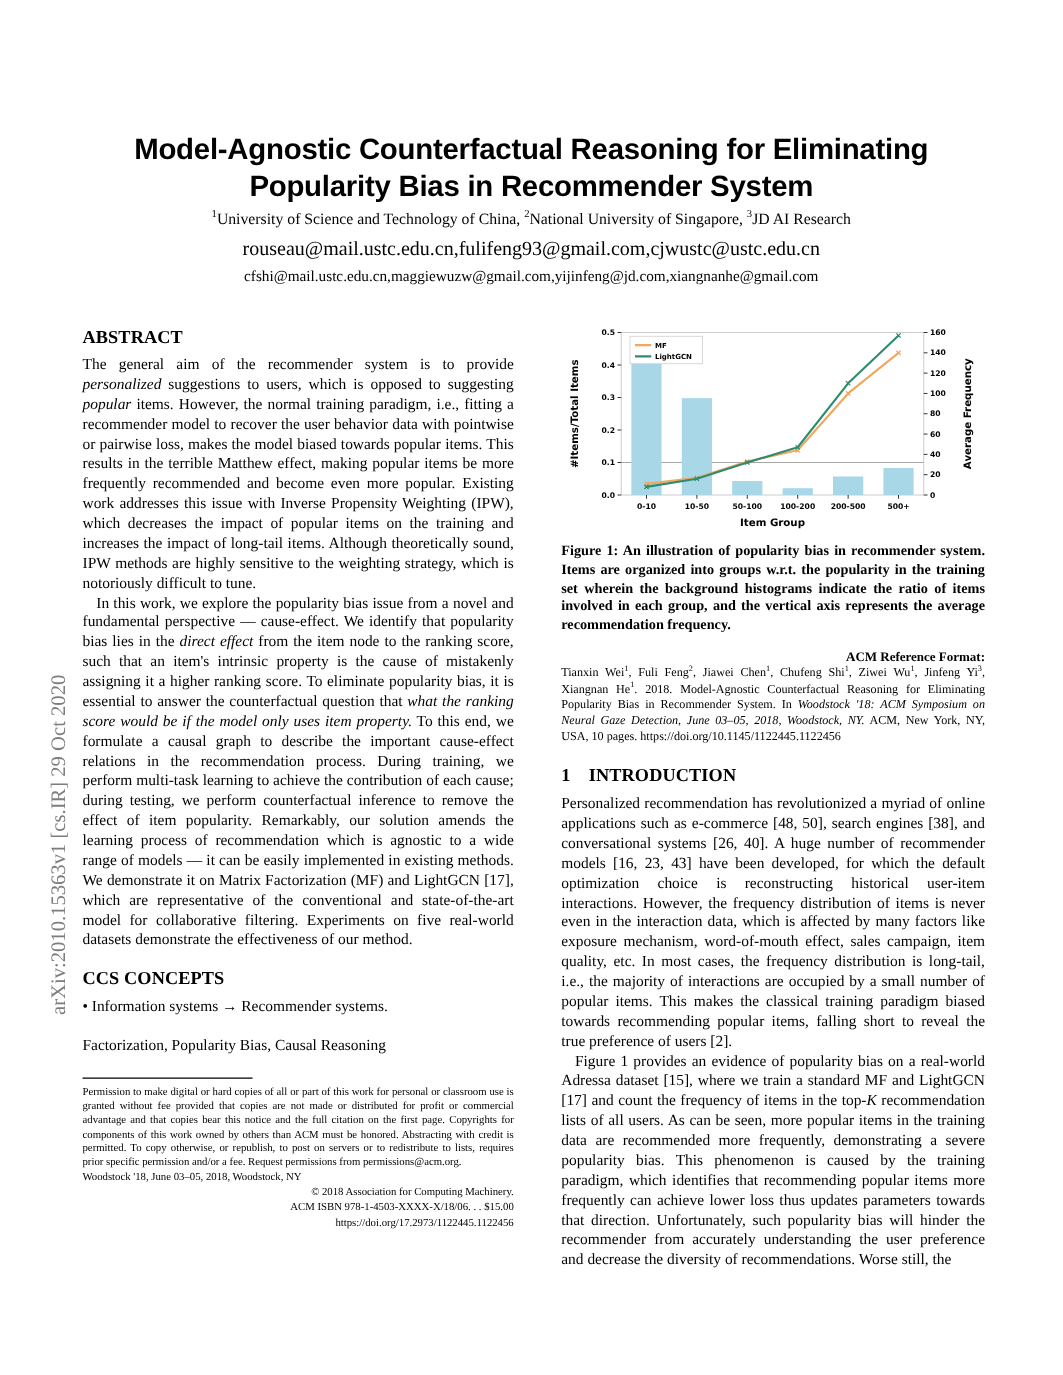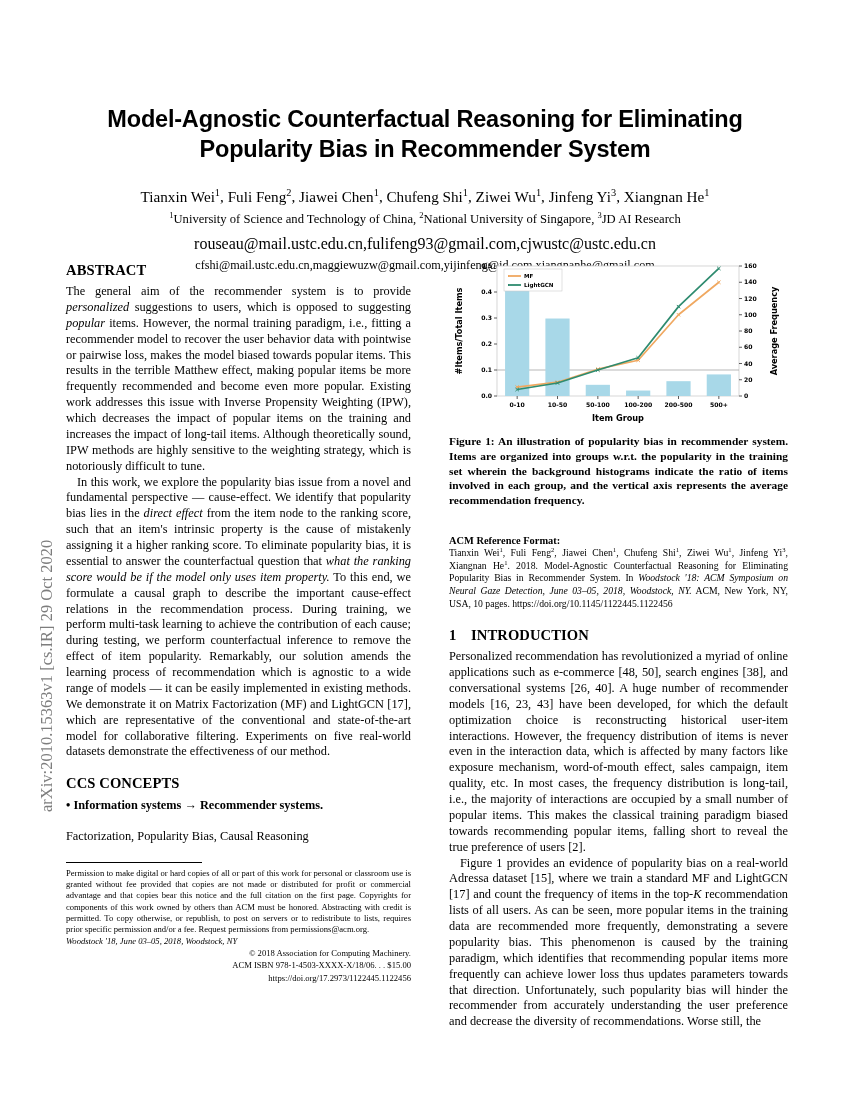--- a/index.html
+++ b/index.html
@@ -110,21 +110,21 @@
     text-align: justify;
     margin: 0;
     hyphens: auto;
     -webkit-hyphens: auto;
   }
   p.body + p.body { text-indent: 11px; }
   .gap-md { height: 15px; }
   .gap-lg { height: 17px; }
 
   .kw-line { font-size: 12.35px; line-height: 1.3; }
-  .ccs-line { font-size: 12.35px; font-weight: bold; line-height: 1.3; }
+  .ccs-line { font-size: 12.35px; font-weight: normal; line-height: 1.3; }
 
   
   #copyright {
     position: absolute;
     left: 66px;
     top: 862px;
     width: 345px;
   }
   #copyright hr {
     border: none;
@@ -133,21 +133,20 @@
     width: 136px;
   }
   #copyright .cp {
     font-size: 8.6px;
     line-height: 1.30;
     text-align: justify;
     margin: 0;
   }
   #copyright .cp-it {
     font-size: 8.6px;
-    font-style: italic;
     line-height: 1.42;
     margin: 0;
   }
   #copyright .cp-ln {
     font-size: 8.6px;
     line-height: 1.42;
     margin: 0;
     text-align: right;
   }
 
@@ -164,21 +163,22 @@
     font-size: 11.4px;
     font-weight: bold;
     line-height: 1.30;
     text-align: justify;
     margin: 6px 0 0 0;
   }
 
   #acm-ref-head {
     font-size: 10.4px;
     font-weight: bold;
-    margin: 27px 0 1px 0;
+    margin: 13px 0 1px 0;
+    text-align: right;
   }
   #acm-ref {
     font-size: 9.7px;
     line-height: 1.30;
     text-align: justify;
     margin: 0;
   }
   #acm-ref i { }
 
   
@@ -207,21 +207,20 @@
 <div id="page">
 
   <div id="arxiv-stamp">
     <div class="rot-wrap">
       <span>arXiv:2010.15363v1  [cs.IR]  29 Oct 2020</span>
     </div>
   </div>
 
   <div id="title-block">
     <h1 id="paper-title">Model-Agnostic Counterfactual Reasoning for Eliminating Popularity Bias in Recommender System</h1>
-    <div id="authors">Tianxin Wei<sup>1</sup>, Fuli Feng<sup>2</sup>, Jiawei Chen<sup>1</sup>, Chufeng Shi<sup>1</sup>, Ziwei Wu<sup>1</sup>, Jinfeng Yi<sup>3</sup>, Xiangnan He<sup>1</sup></div>
     <div id="affiliations"><sup>1</sup>University of Science and Technology of China, <sup>2</sup>National University of Singapore, <sup>3</sup>JD AI Research</div>
     <div id="emails">rouseau@mail.ustc.edu.cn,fulifeng93@gmail.com,cjwustc@ustc.edu.cn</div>
     <div id="emails2" style="font-size:12.2px;line-height:1.5;">cfshi@mail.ustc.edu.cn,maggiewuzw@gmail.com,yijinfeng@jd.com,xiangnanhe@gmail.com</div>
   </div>
 
   <div id="col-left">
     <h2 class="sec">ABSTRACT</h2>
     <p class="body">The general aim of the recommender system is to provide <i>personalized</i> suggestions to users, which is opposed to suggesting <i>popular</i> items. However, the normal training paradigm, i.e., fitting a recommender model to recover the user behavior data with pointwise or pairwise loss, makes the model biased towards popular items. This results in the terrible Matthew effect, making popular items be more frequently recommended and become even more popular. Existing work addresses this issue with Inverse Propensity Weighting (IPW), which decreases the impact of popular items on the training and increases the impact of long-tail items. Although theoretically sound, IPW methods are highly sensitive to the weighting strategy, which is notoriously difficult to tune.</p>
     <p class="body">In this work, we explore the popularity bias issue from a novel and fundamental perspective — cause-effect. We identify that popularity bias lies in the <i>direct effect</i> from the item node to the ranking score, such that an item's intrinsic property is the cause of mistakenly assigning it a higher ranking score. To eliminate popularity bias, it is essential to answer the counterfactual question that <i>what the ranking score would be if the model only uses item property.</i> To this end, we formulate a causal graph to describe the important cause-effect relations in the recommendation process. During training, we perform multi-task learning to achieve the contribution of each cause; during testing, we perform counterfactual inference to remove the effect of item popularity. Remarkably, our solution amends the learning process of recommendation which is agnostic to a wide range of models — it can be easily implemented in existing methods. We demonstrate it on Matrix Factorization (MF) and LightGCN [17], which are representative of the conventional and state-of-the-art model for collaborative filtering. Experiments on five real-world datasets demonstrate the effectiveness of our method.</p>
 

